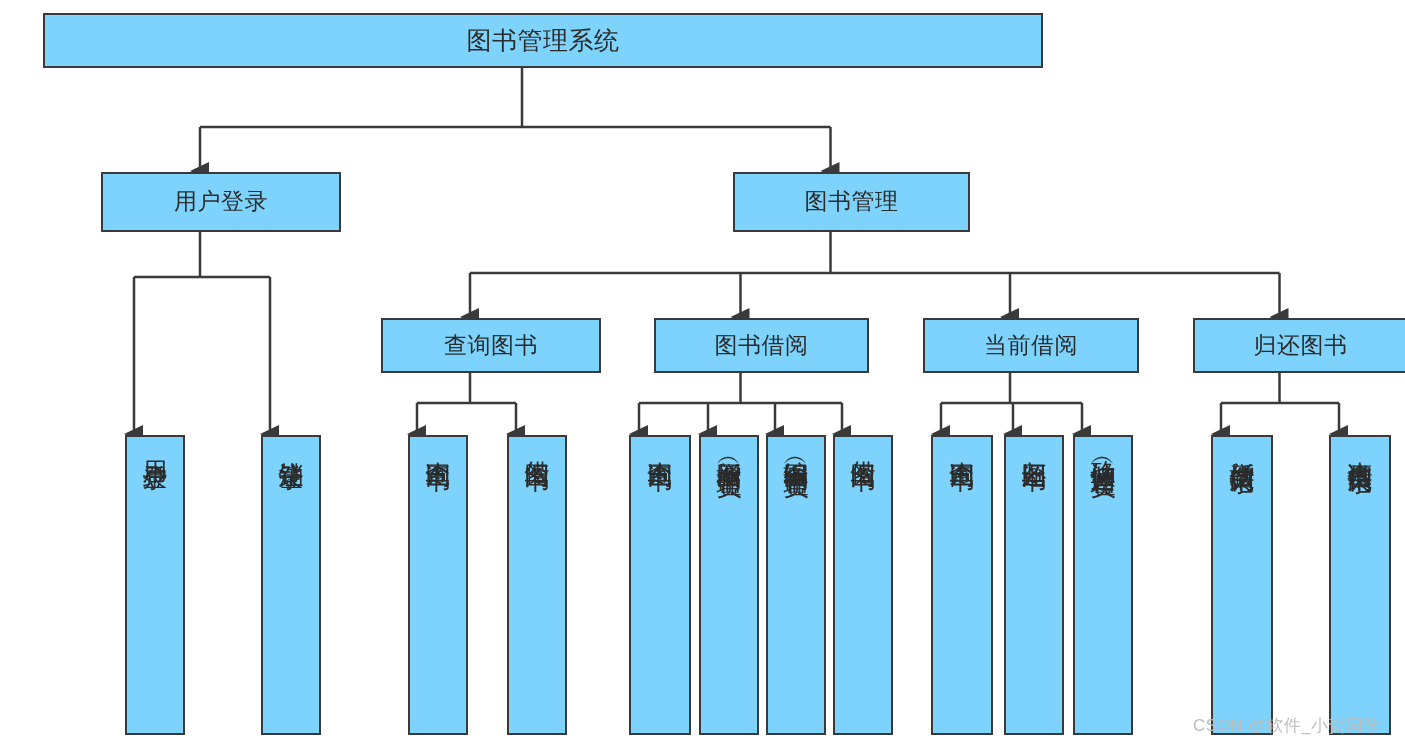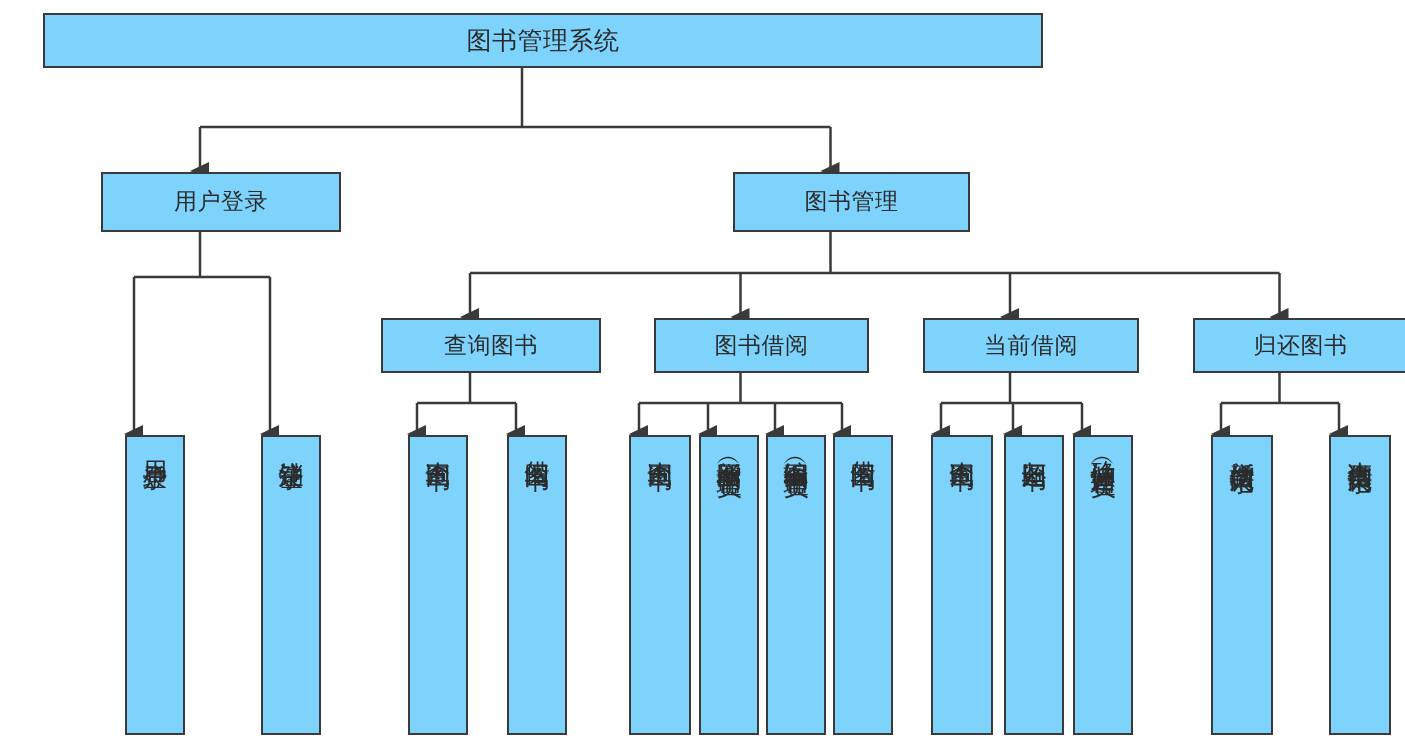--- a/index.html
+++ b/index.html
@@ -173,14 +173,15 @@
         <span class="node-label">确认归还（管理员）</span>
       </div>
       <div class="node level-3 vertical" style="left: 1190px; top: 435px; width: 62px; height: 300px;">
         <span class="node-label">新增借阅记录</span>
       </div>
       <div class="node level-3 vertical" style="left: 1308px; top: 435px; width: 62px; height: 300px;">
         <span class="node-label">查询借阅记录</span>
       </div>
     </div>
 
+  <div class="watermark" style="left: 1193px; top: 714px; color: rgb(189, 189, 189);">CSDN @软件_小贺同学</div>
 
 </div>
 
 </body></html>

